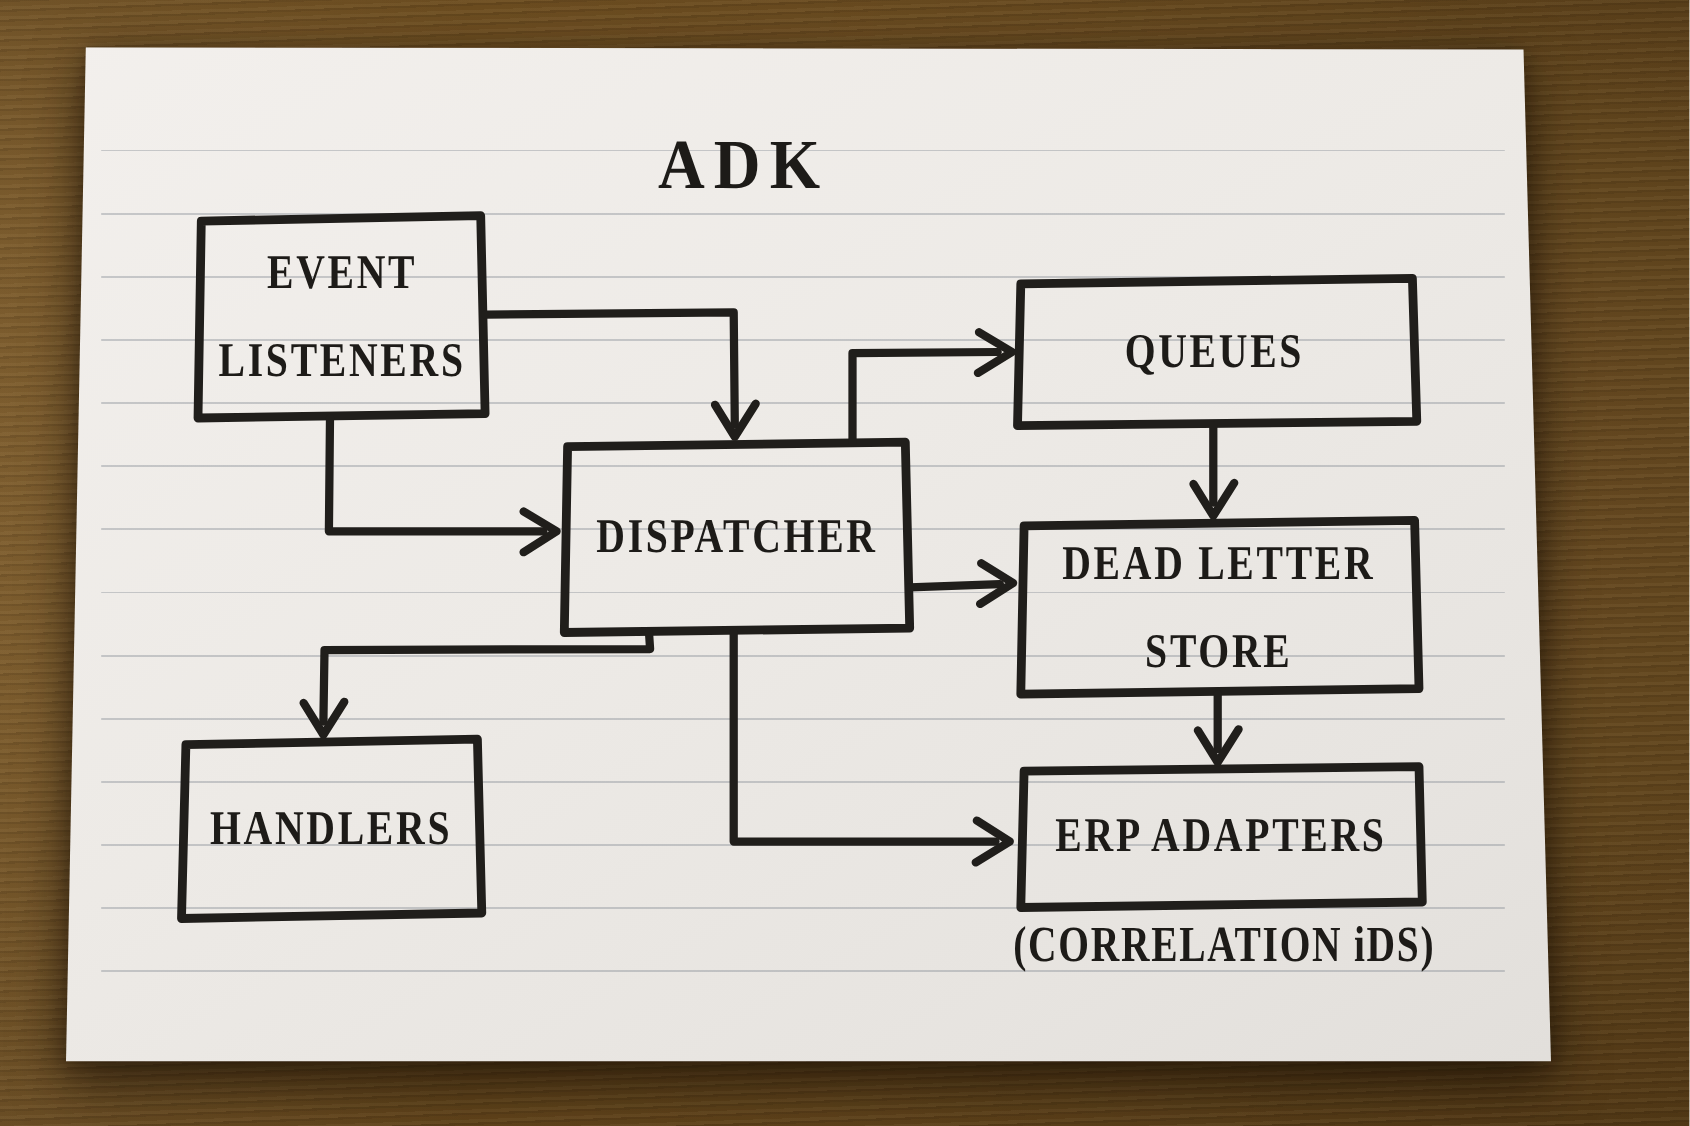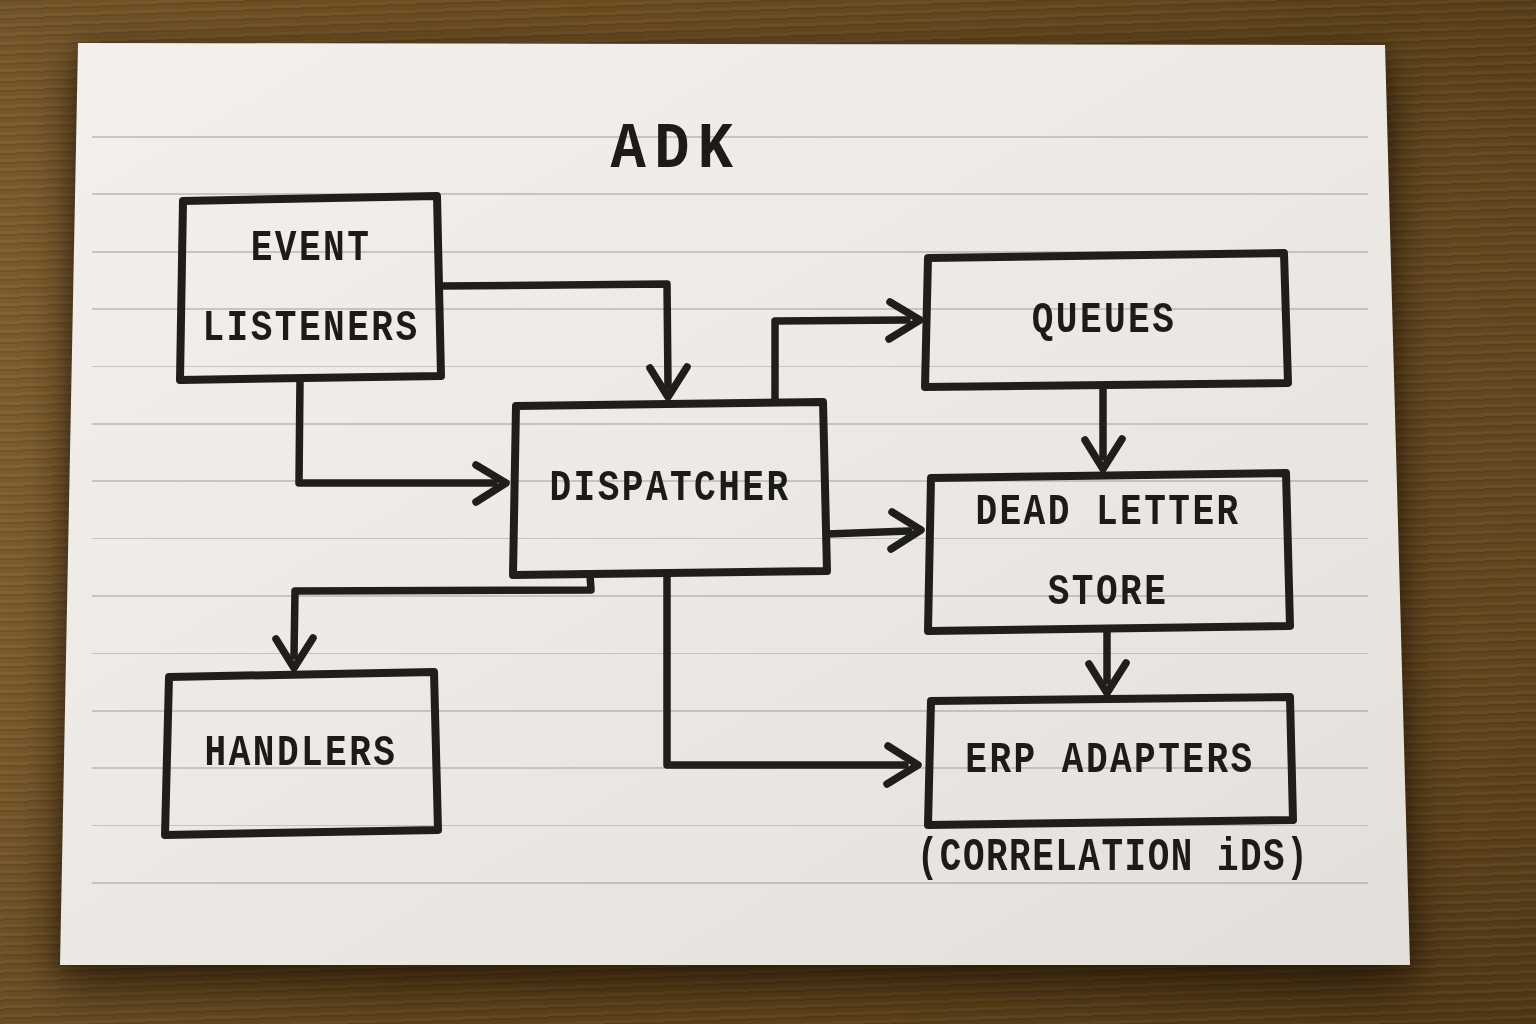--- a/index.html
+++ b/index.html
@@ -1,20 +1,20 @@
 <!DOCTYPE html>
 <html><head>
 <meta charset="utf-8">
 <style>
   html,body{margin:0;padding:0;}
   .scene{
     position:relative;
     width:1536px;height:1024px;
     overflow:hidden;
-    font-family:Liberation Mono, monospace;
+    font-family:Liberation Serif, serif;
     background:
       repeating-linear-gradient(178deg,
         rgba(30,18,5,0.10) 0 2px,
         rgba(0,0,0,0) 2px 6px,
         rgba(255,225,170,0.05) 6px 9px),
       linear-gradient(to right, rgba(255,220,160,0.10), rgba(0,0,0,0) 28%, rgba(0,0,0,0.12) 85%),
       radial-gradient(ellipse 120% 95% at 52% 42%, #7d5b2c 0%, #6b4c20 48%, #553a15 78%, #422c0e 100%);
   }
   .paper-wrap{
     position:absolute;inset:0;

